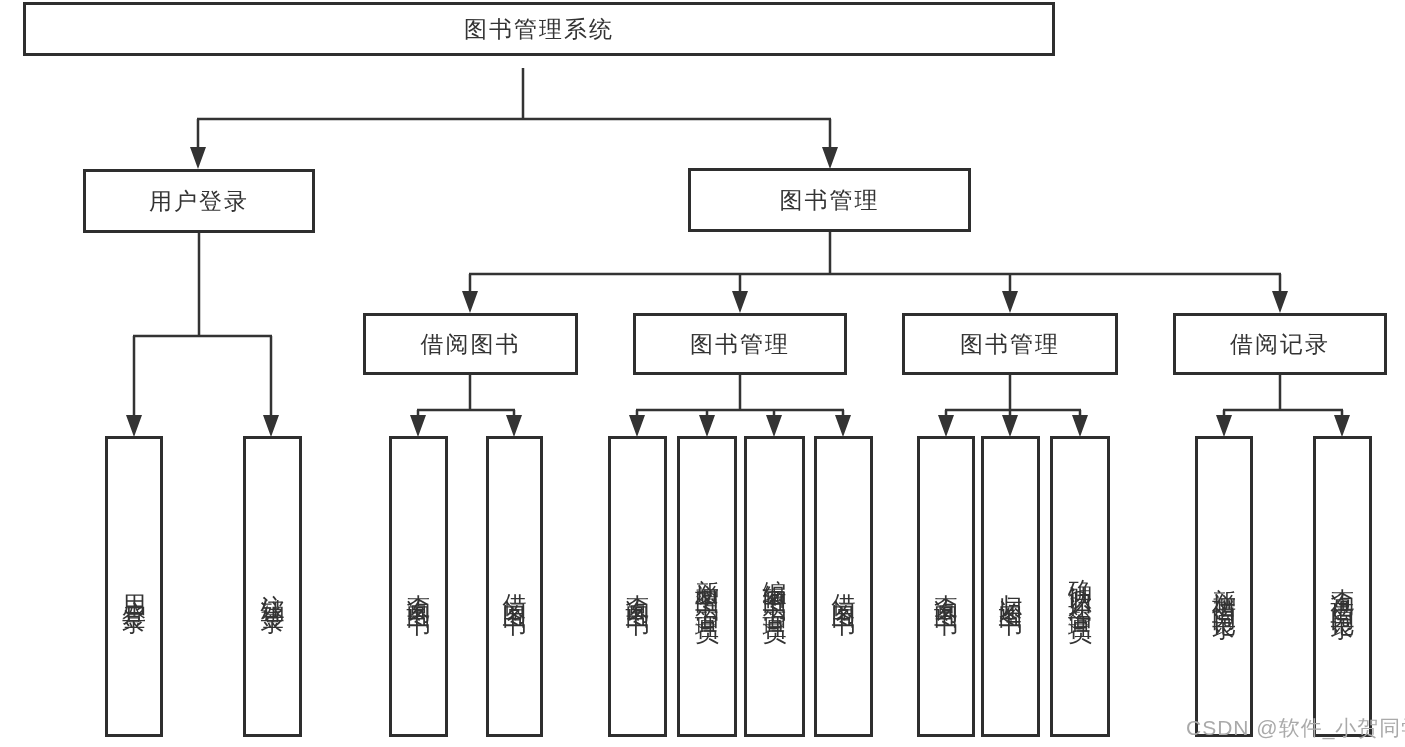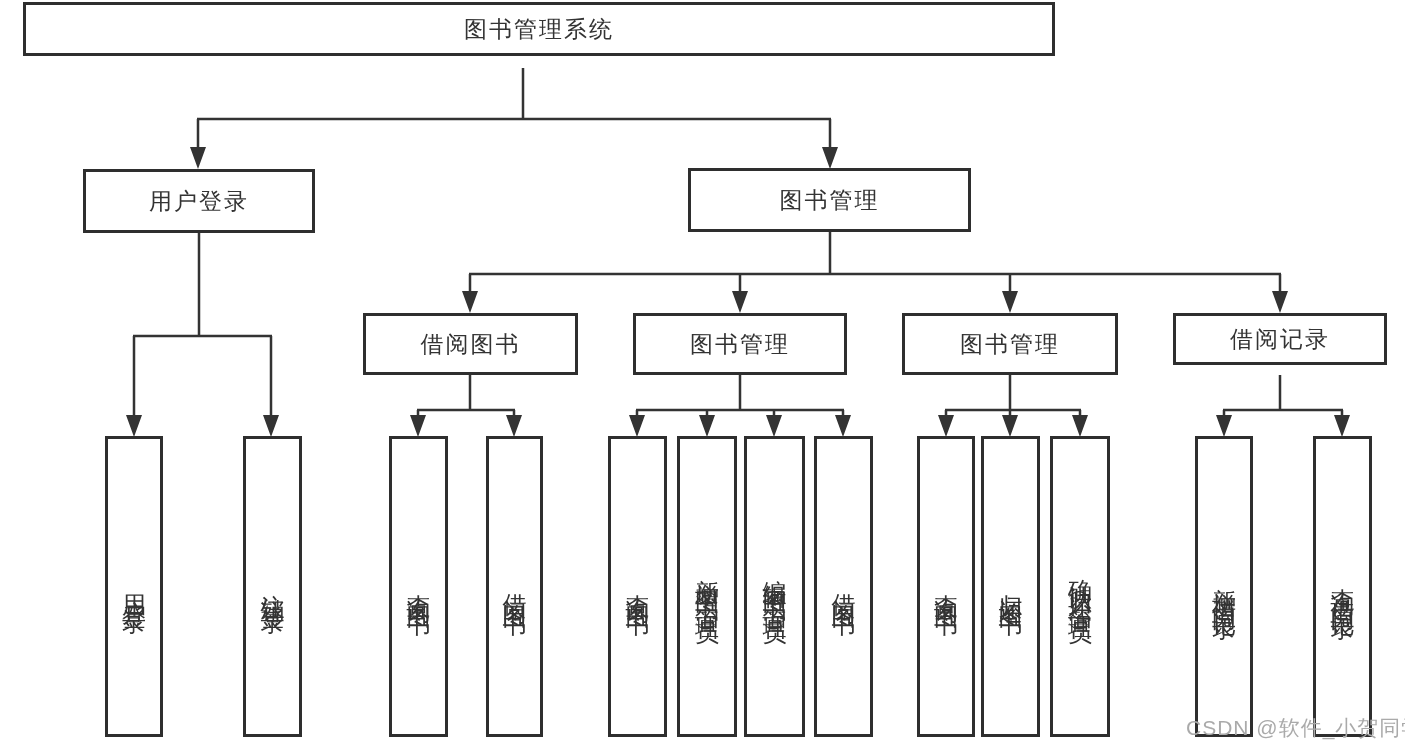--- a/index.html
+++ b/index.html
@@ -73,21 +73,21 @@
   </svg>
 
   <div class="box hbox" style="left:23px;top:2px;width:1032px;height:54px">图书管理系统</div>
 
   <div class="box hbox" style="left:83px;top:169px;width:232px;height:64px">用户登录</div>
   <div class="box hbox" style="left:688px;top:168px;width:283px;height:64px">图书管理</div>
 
   <div class="box hbox" style="left:363px;top:313px;width:215px;height:62px">借阅图书</div>
   <div class="box hbox" style="left:633px;top:313px;width:214px;height:62px">图书管理</div>
   <div class="box hbox" style="left:902px;top:313px;width:216px;height:62px">图书管理</div>
-  <div class="box hbox" style="left:1173px;top:313px;width:214px;height:52px">借阅记录</div>
+  <div class="box hbox" style="left:1173px;top:313px;width:214px;height:62px">借阅记录</div>
 
   <div class="box vbox" style="left:105px;top:436px;width:58px;height:301px">用户登录</div>
   <div class="box vbox" style="left:243px;top:436px;width:59px;height:301px">注销登录</div>
 
   <div class="box vbox" style="left:389px;top:436px;width:59px;height:301px">查询图书</div>
   <div class="box vbox" style="left:486px;top:436px;width:57px;height:301px">借阅图书</div>
 
   <div class="box vbox" style="left:608px;top:436px;width:59px;height:301px">查询图书</div>
   <div class="box vbox" style="left:677px;top:436px;width:60px;height:301px">新增图书（管理员）</div>
   <div class="box vbox" style="left:744px;top:436px;width:61px;height:301px">编辑图书（管理员）</div>

